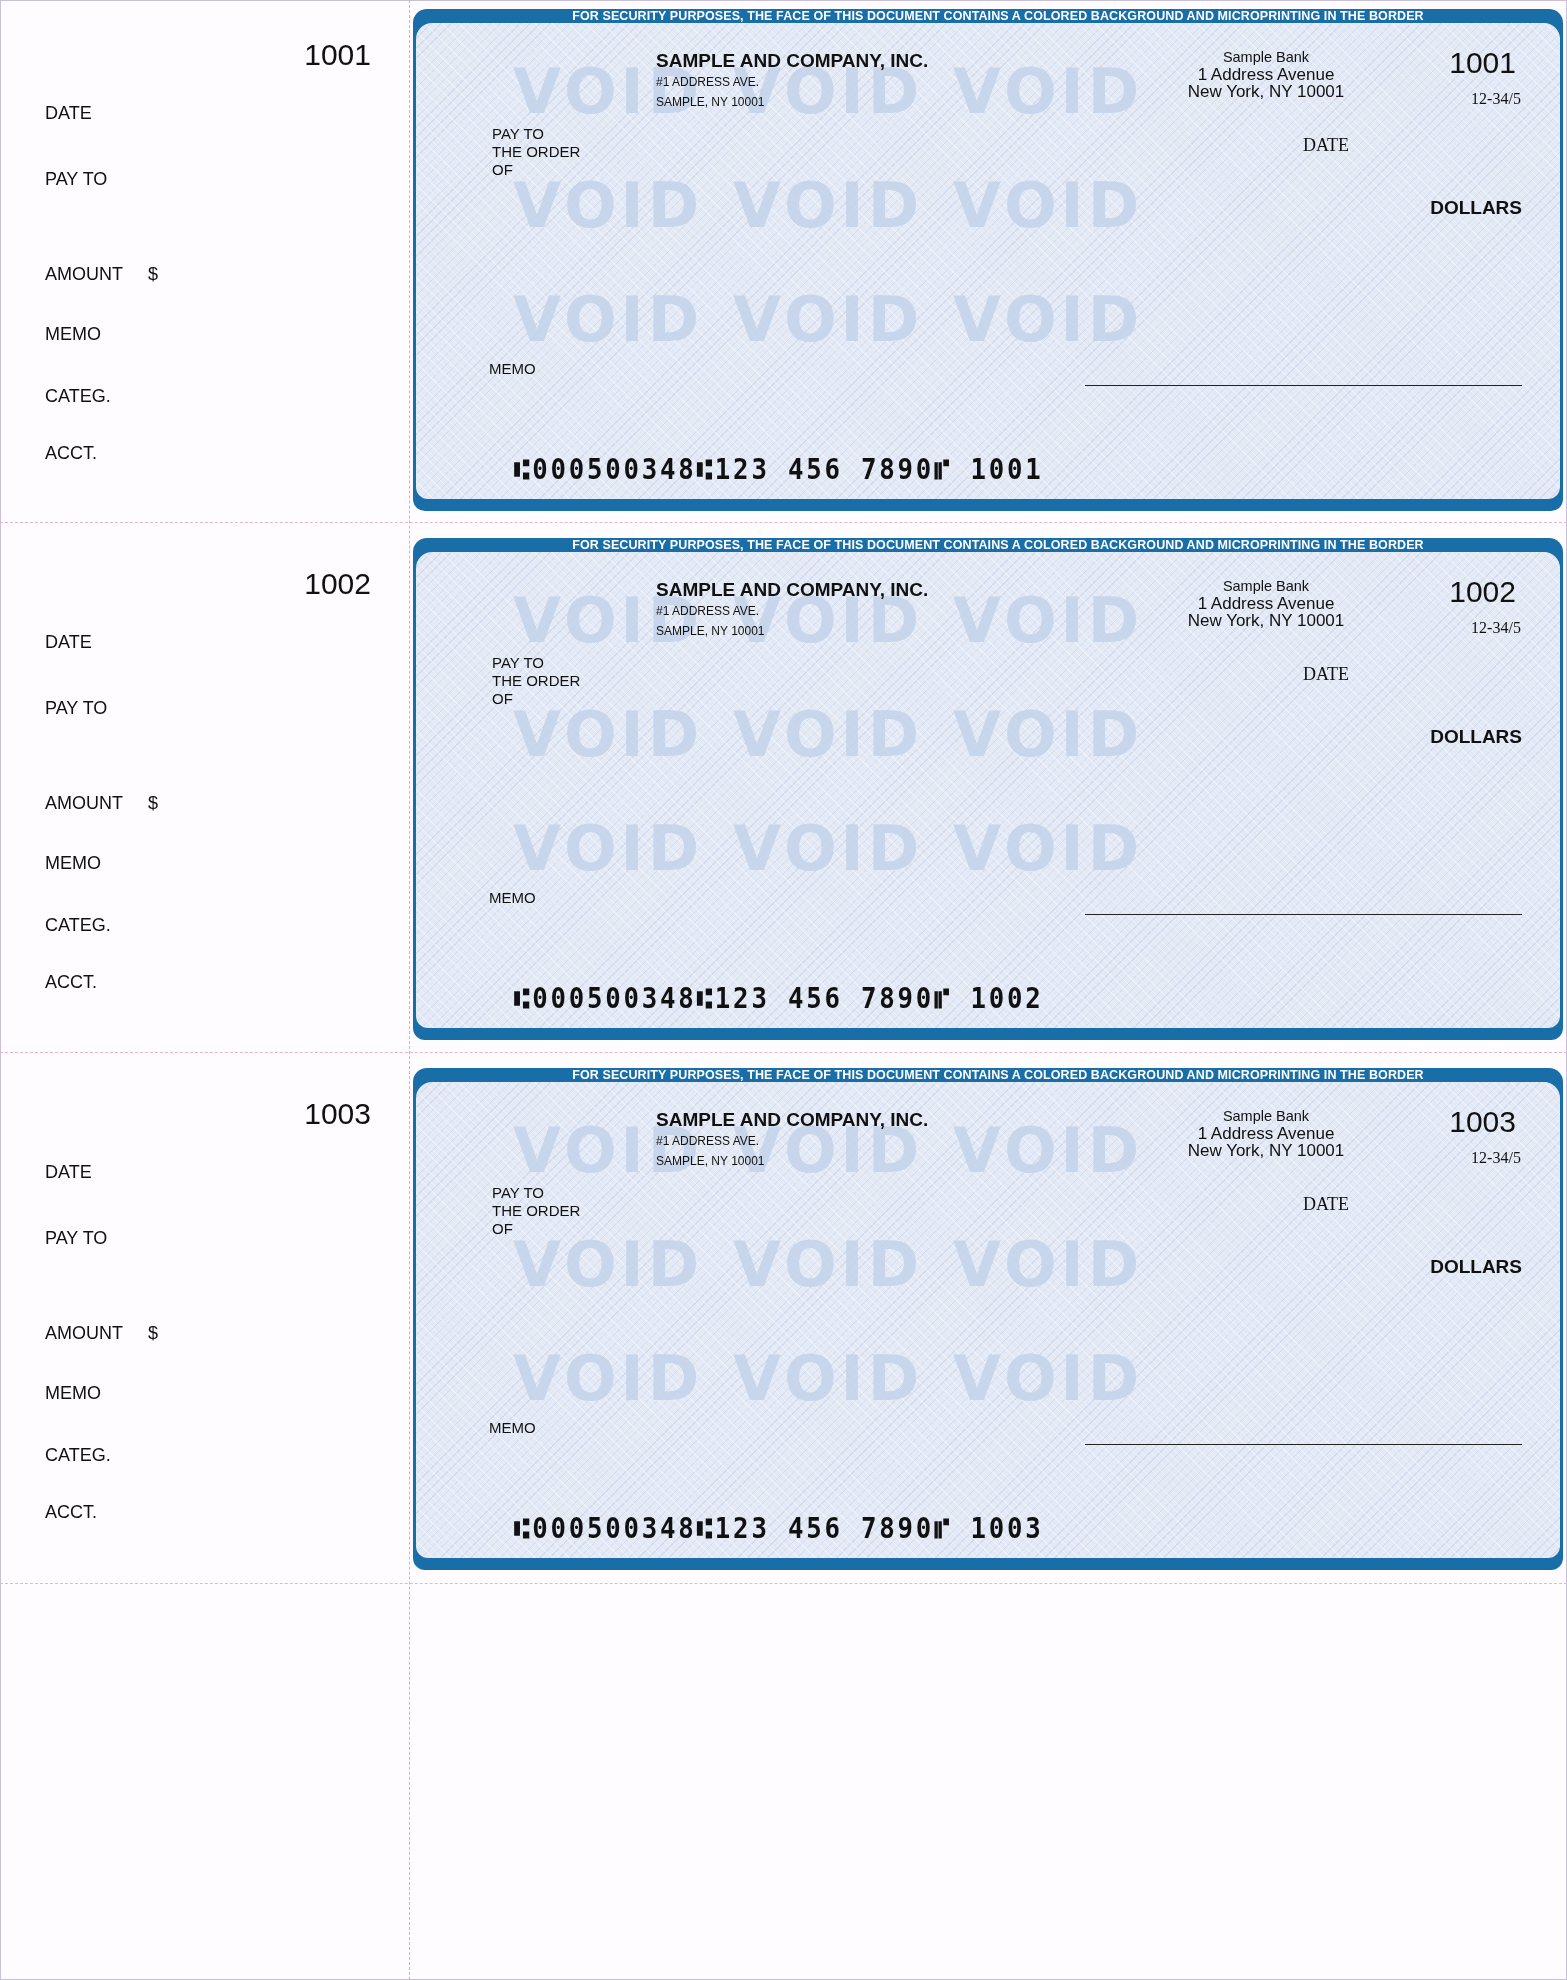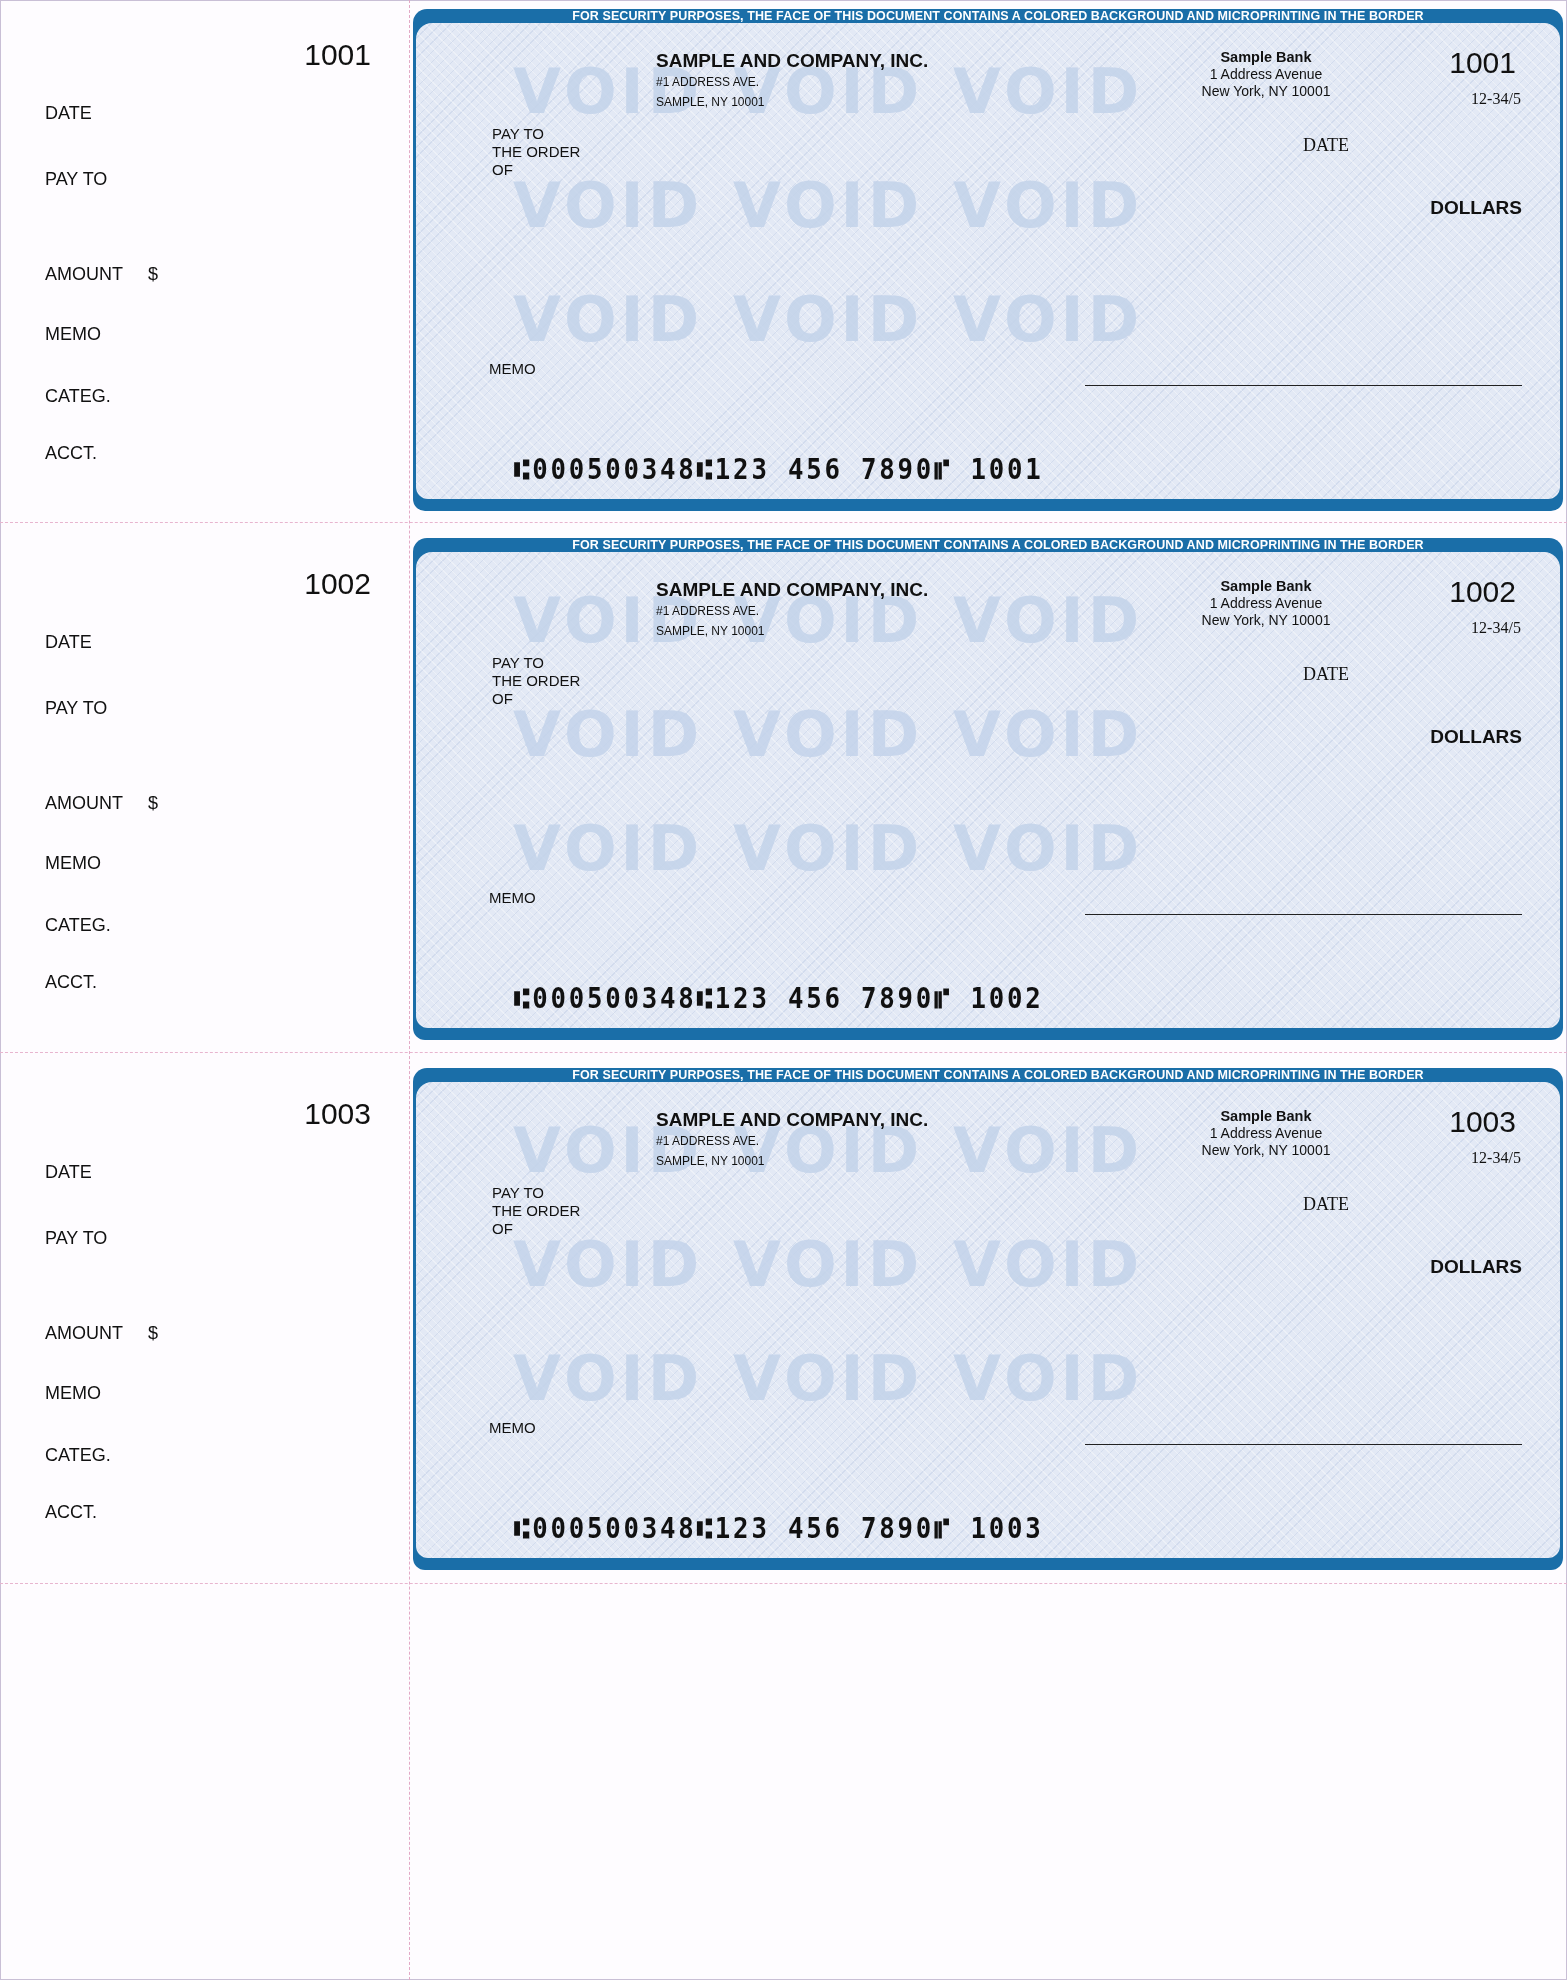--- a/index.html
+++ b/index.html
@@ -53,22 +53,22 @@
     margin-left:8px;
   }
   .company {
     position:absolute; left:240px; width:500px; text-align:left; top:26px;
   }
   .company .name { font-weight:bold; font-size:19px; line-height:23px; }
   .company .addr { font-size:12px; line-height:20px; }
   .bank {
     position:absolute; left:700px; width:300px; text-align:center; top:26px;
   }
-  .bank .name { font-weight:bold; font-size:14.5px; line-height:17px; }
-  .bank .addr { font-size:14px; line-height:17px;text-align:center; }
+  .bank .name { font-weight:normal; font-size:14.5px; line-height:17px; }
+  .bank .addr { font-size:17px; line-height:17px;text-align:center; }
   .check-num { position:absolute; right:44px; top:23px; font-size:30px; }
   .fraction {
     position:absolute; left:1040px; width:80px; text-align:center; top:67px;
     font-family:"Liberation Serif", serif; font-size:16px;
   }
   .date-label {
     position:absolute; left:887px; top:112px;
     font-family:"Liberation Serif", serif; font-size:18px;
   }
   .dollars { position:absolute; right:38px; top:174px; font-size:19px;font-weight:bold; }

